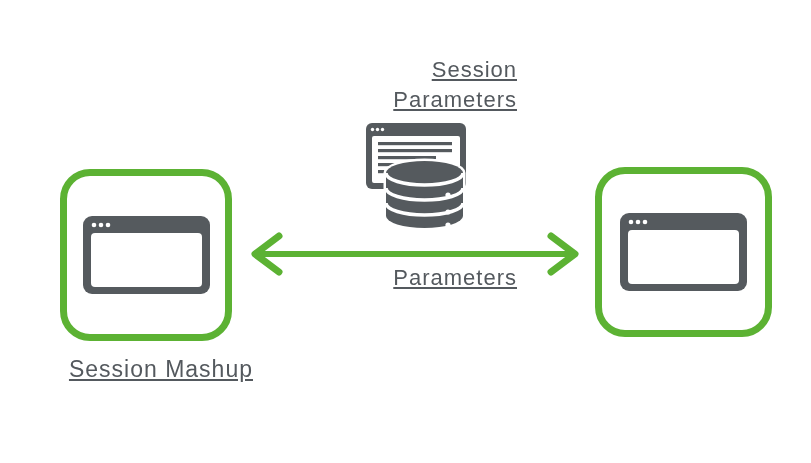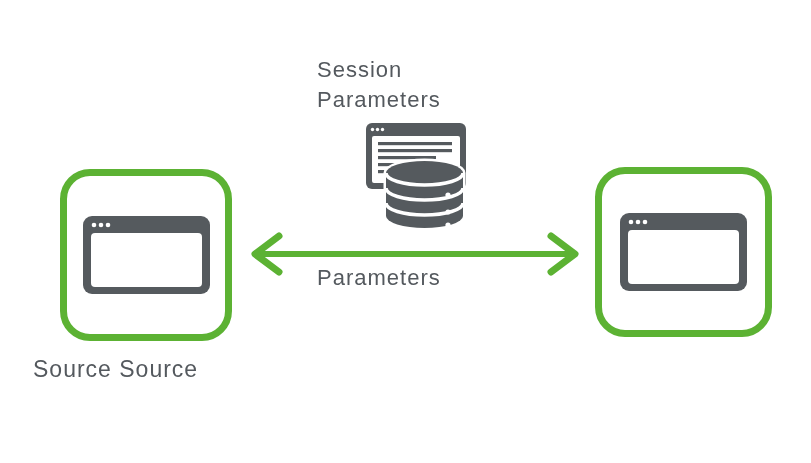--- a/index.html
+++ b/index.html
@@ -14,22 +14,23 @@
     font-family: "Liberation Sans", sans-serif;
     width: 811px; height: 463px;
     position: relative; overflow: hidden;
   }
   .canvas { position: absolute; inset: 0; width: 811px; height: 463px; }
 
   .diagram-label {
     position: absolute;
     color: var(--text);
     letter-spacing: 1px;
-    text-align: left;
+    text-align: right;
     white-space: nowrap;
+    text-decoration: underline;
   }
   .session-label { left: 317px; top: 55px; width: 200px; font-size: 22px; line-height: 30px; }
   .arrow-label   { left: 317px; top: 265px; width: 200px; font-size: 22px; }
   .source-label  { left: 33px;  top: 356px; width: 220px; font-size: 23px; }
   .target-label  { left: 574px; top: 365px; width: 220px; font-size: 23px; }
 
   .node-box {
     position: absolute;
     border: 7px solid var(--accent-green);
     border-radius: 30px;
@@ -113,15 +114,15 @@
   <div class="node-box target-box">
     <svg width="127" height="78" viewBox="0 0 127 78" aria-hidden="true">
       <rect class="gray-fill" x="0" y="0" width="127" height="78" rx="9"></rect>
       <rect class="white-fill" x="8" y="17" width="111" height="54" rx="4"></rect>
       <circle class="white-fill" cx="11" cy="9" r="2.3"></circle>
       <circle class="white-fill" cx="18" cy="9" r="2.3"></circle>
       <circle class="white-fill" cx="25" cy="9" r="2.3"></circle>
     </svg>
   </div>
 
-  <div class="diagram-label source-label">Source Source</div>
+  <div class="diagram-label source-label">Session Mashup</div>
 
 </div>
 
 </body></html>

